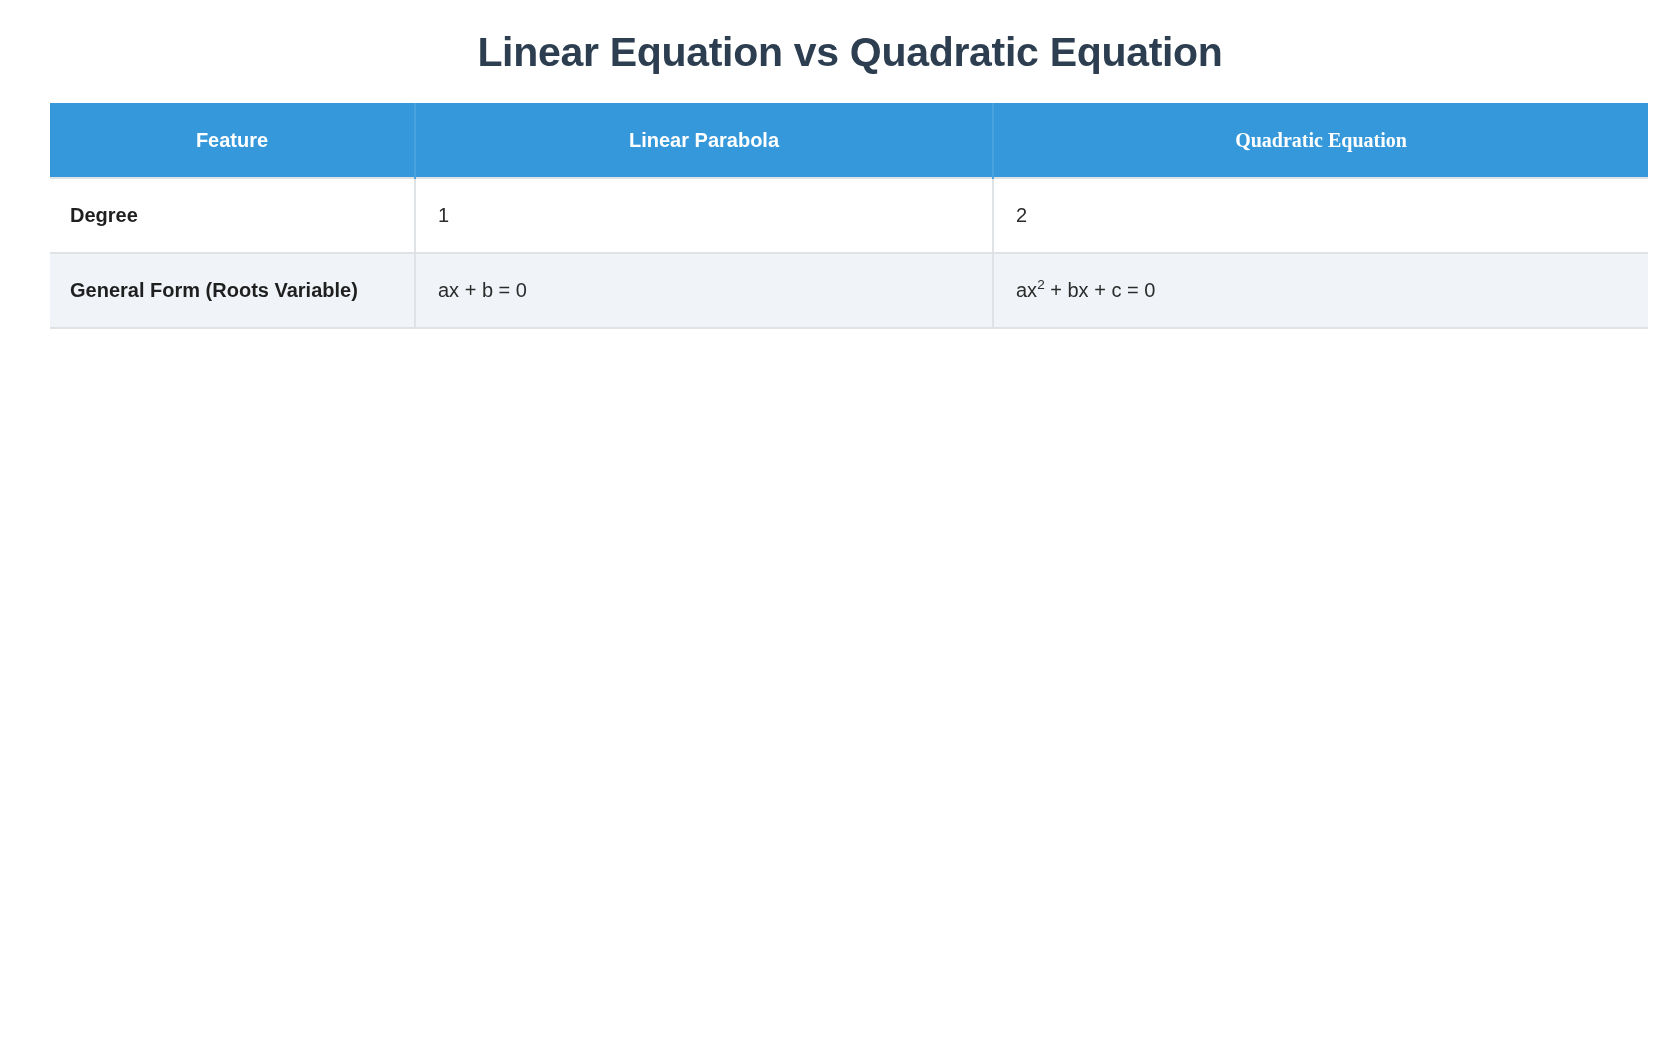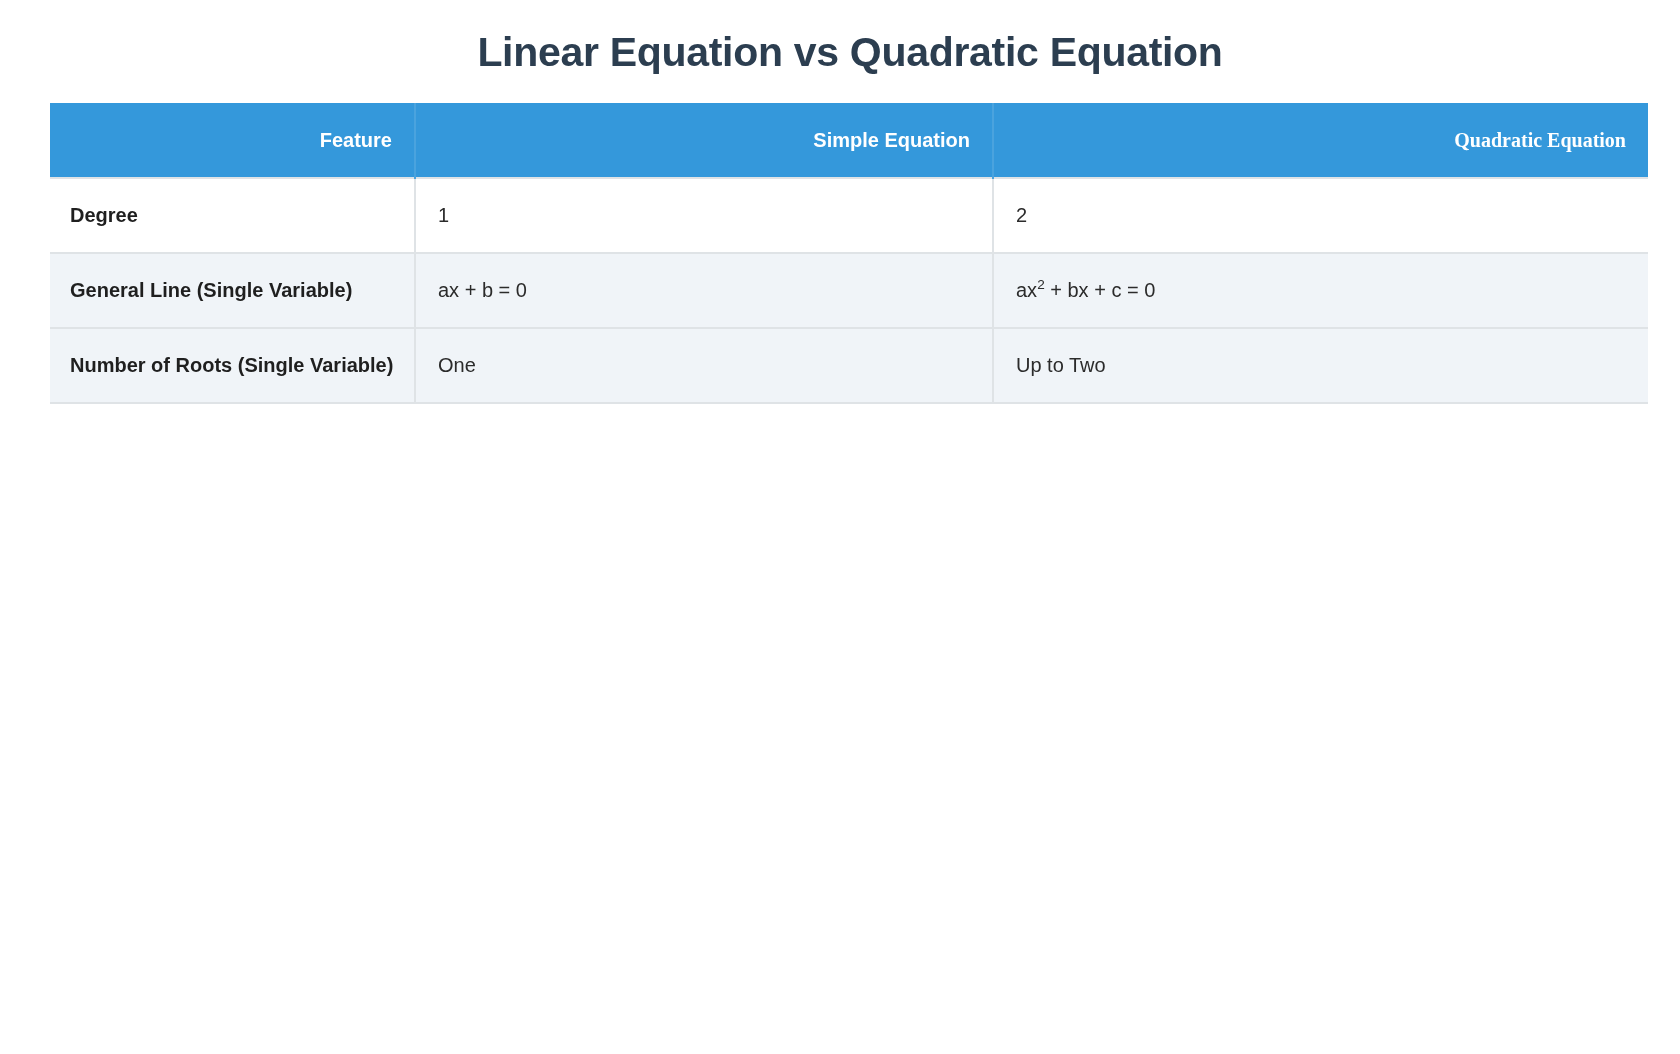--- a/index.html
+++ b/index.html
@@ -43,21 +43,21 @@
   }
   table.cmp col.c1 { width: 365px; }
   table.cmp col.c2 { width: 578px; }
   table.cmp col.c3 { width: 655px; }
 
   table.cmp thead th {
     background: #3498db;
     color: #ffffff;
     font-size: 20px;
     font-weight: bold;
-    text-align: right;
+    text-align: center;
     padding: 24px 22px 24px 22px;
     border-right: 2px solid #4aa3de;
     vertical-align: middle;
     line-height: 1.3;
   }
   table.cmp thead th:last-child { border-right: none; font-family: Liberation Serif, serif; }
 
   table.cmp tbody tr { background: #ffffff; }
   table.cmp tbody tr.alt { background: #f0f4f8; }
 
@@ -98,44 +98,39 @@
   <div class="table-wrap">
     <table class="cmp">
       <colgroup>
         <col class="c1">
           <col class="c2">
           <col class="c3">
       </colgroup>
       <thead>
         <tr>
           <th>Feature</th>
-          <th>Simple Equation</th>
+          <th>Linear Parabola</th>
           <th>Quadratic Equation</th>
         </tr>
       </thead>
       <tbody>
 
         <tr>
           <td class="feature">Degree</td>
           <td>1</td>
           <td>2</td>
         </tr>
 
         <tr class="alt">
-          <td class="feature">General Line (Single Variable)</td>
+          <td class="feature">General Form (Roots Variable)</td>
           <td>ax + b = 0</td>
           <td>ax<sup>2</sup> + bx + c = 0</td>
         </tr>
 
 
-        <tr class="alt">
-          <td class="feature">Number of Roots (Single Variable)</td>
-          <td>One</td>
-          <td>Up to Two</td>
-        </tr>
 
 
 
 
 
       </tbody>
     </table>
   </div>
 </div>
 

